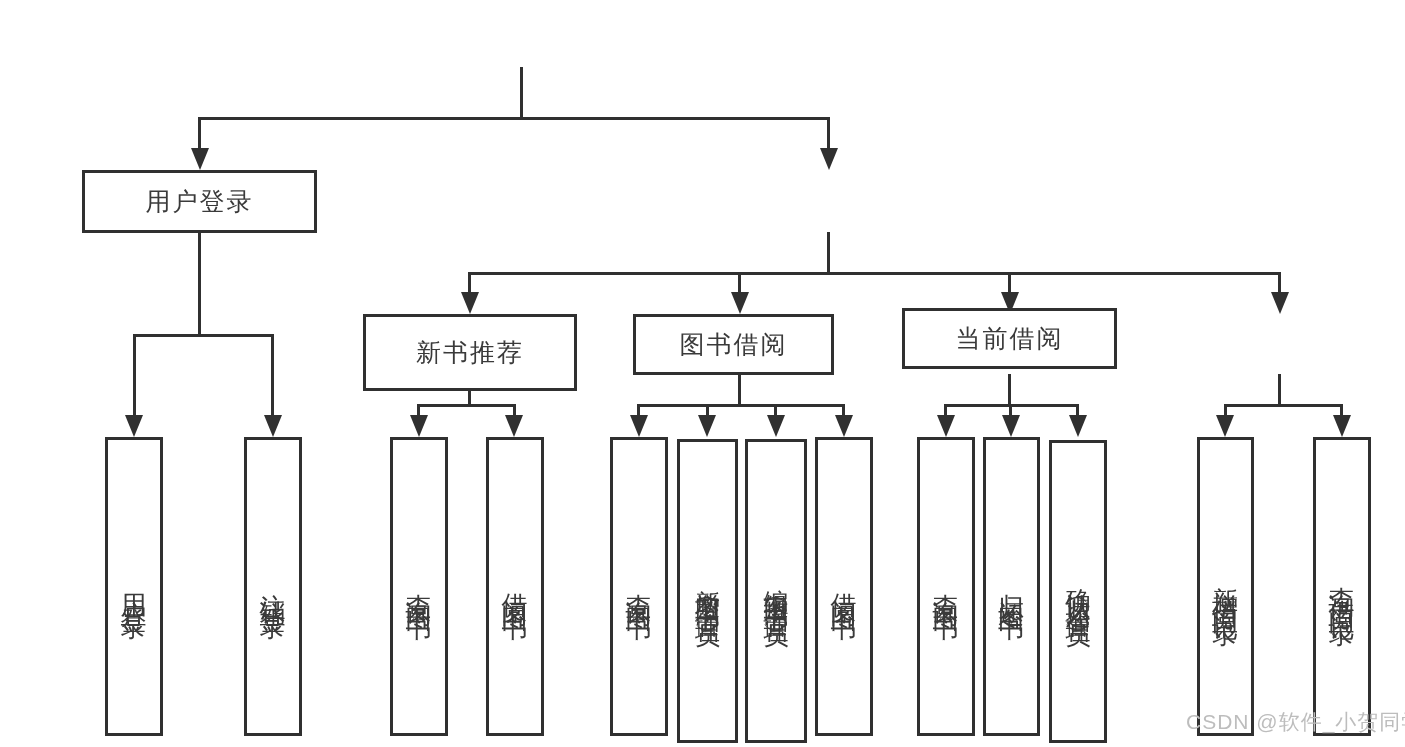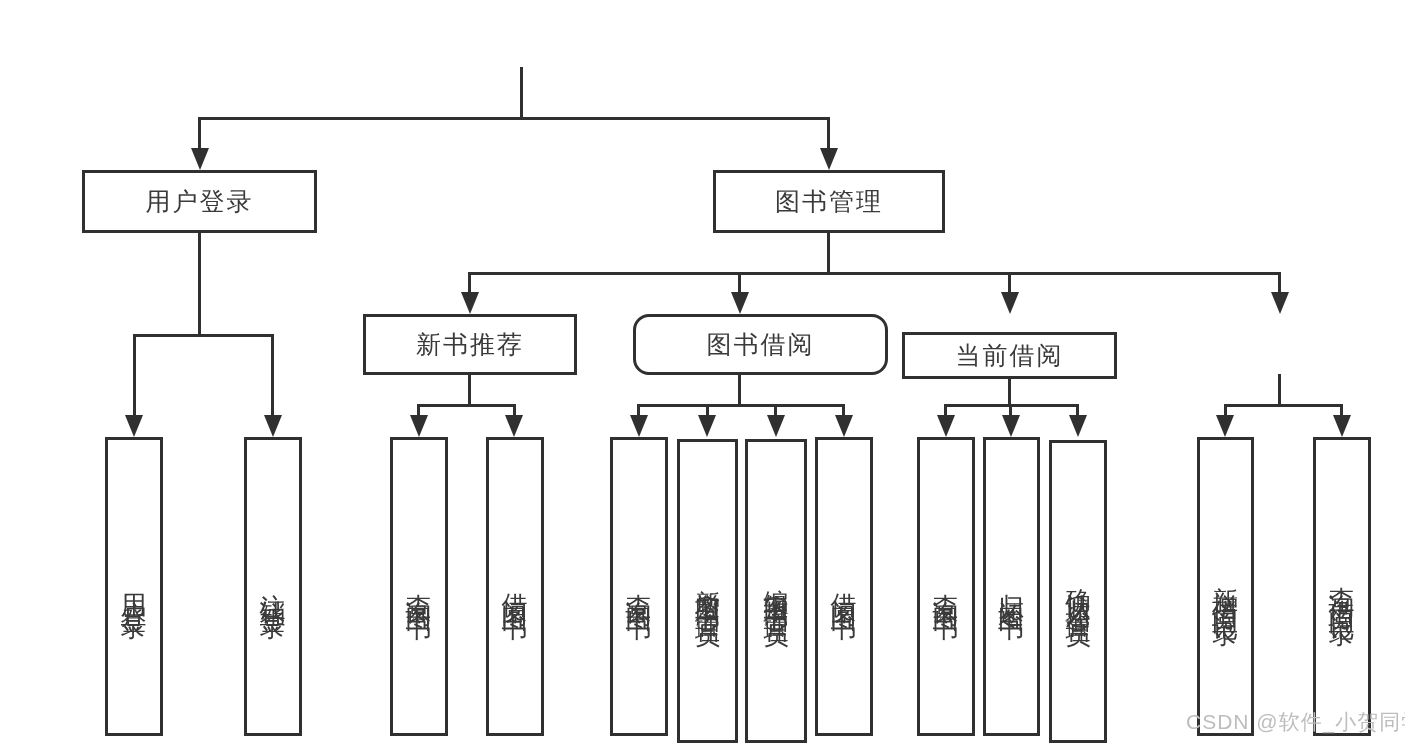--- a/index.html
+++ b/index.html
@@ -61,49 +61,46 @@
   <div class="vl" style="left:520px;top:67px;height:51px;"></div>
   <div class="hl" style="left:199px;top:117px;width:631px;"></div>
   <div class="vl" style="left:198px;top:117px;height:33px;"></div>
   <div class="arw" style="left:191px;top:148px;"></div>
   <div class="vl" style="left:827px;top:117px;height:33px;"></div>
   <div class="arw" style="left:820px;top:148px;"></div>
 
   <div class="box" style="left:82px;top:170px;width:235px;height:63px;">
     <span class="lbl">用户登录</span>
   </div>
-  <div class="box" style="left:713px;top:170px;width:232px;height:63px;">
-    <span class="lbl">图书管理</span>
-  </div>
 
   <div class="vl" style="left:198px;top:232px;height:103px;"></div>
   <div class="hl" style="left:133px;top:334px;width:141px;"></div>
   <div class="vl" style="left:133px;top:335px;height:82px;"></div>
   <div class="arw" style="left:125px;top:415px;"></div>
   <div class="vl" style="left:271px;top:335px;height:82px;"></div>
   <div class="arw" style="left:264px;top:415px;"></div>
 
   <div class="vl" style="left:827px;top:232px;height:41px;"></div>
   <div class="hl" style="left:469px;top:272px;width:812px;"></div>
   <div class="vl" style="left:468px;top:272px;height:22px;"></div>
   <div class="arw" style="left:461px;top:292px;"></div>
   <div class="vl" style="left:738px;top:272px;height:22px;"></div>
   <div class="arw" style="left:731px;top:292px;"></div>
   <div class="vl" style="left:1008px;top:272px;height:22px;"></div>
   <div class="arw" style="left:1001px;top:292px;"></div>
   <div class="vl" style="left:1278px;top:272px;height:22px;"></div>
   <div class="arw" style="left:1271px;top:292px;"></div>
 
-  <div class="box" style="left:363px;top:314px;width:214px;height:61px;">
+  <div class="box" style="left:363px;top:314px;width:214px;height:77px;">
     <span class="lbl">新书推荐</span>
   </div>
-  <div class="box" style="left:633px;top:314px;width:255px;height:61px;border-radius:16px;">
+  <div class="box" style="left:633px;top:314px;width:201px;height:61px;">
     <span class="lbl">图书借阅</span>
   </div>
-  <div class="box" style="left:902px;top:332px;width:215px;height:47px;">
+  <div class="box" style="left:902px;top:308px;width:215px;height:61px;">
     <span class="lbl">当前借阅</span>
   </div>
 
   <div class="vl" style="left:468px;top:374px;height:33px;"></div>
   <div class="hl" style="left:418px;top:404px;width:97px;"></div>
   <div class="vl" style="left:417px;top:404px;height:13px;"></div>
   <div class="arw" style="left:410px;top:415px;"></div>
   <div class="vl" style="left:513px;top:404px;height:13px;"></div>
   <div class="arw" style="left:505px;top:415px;"></div>
 

